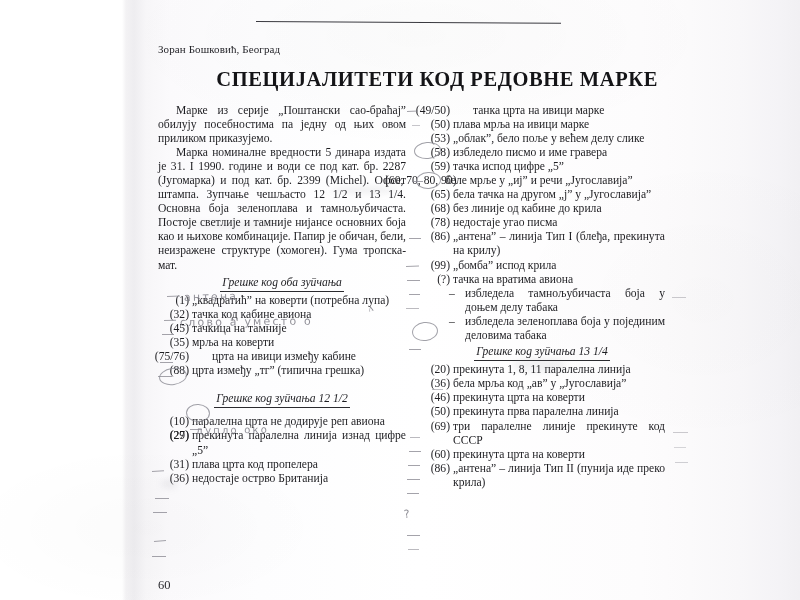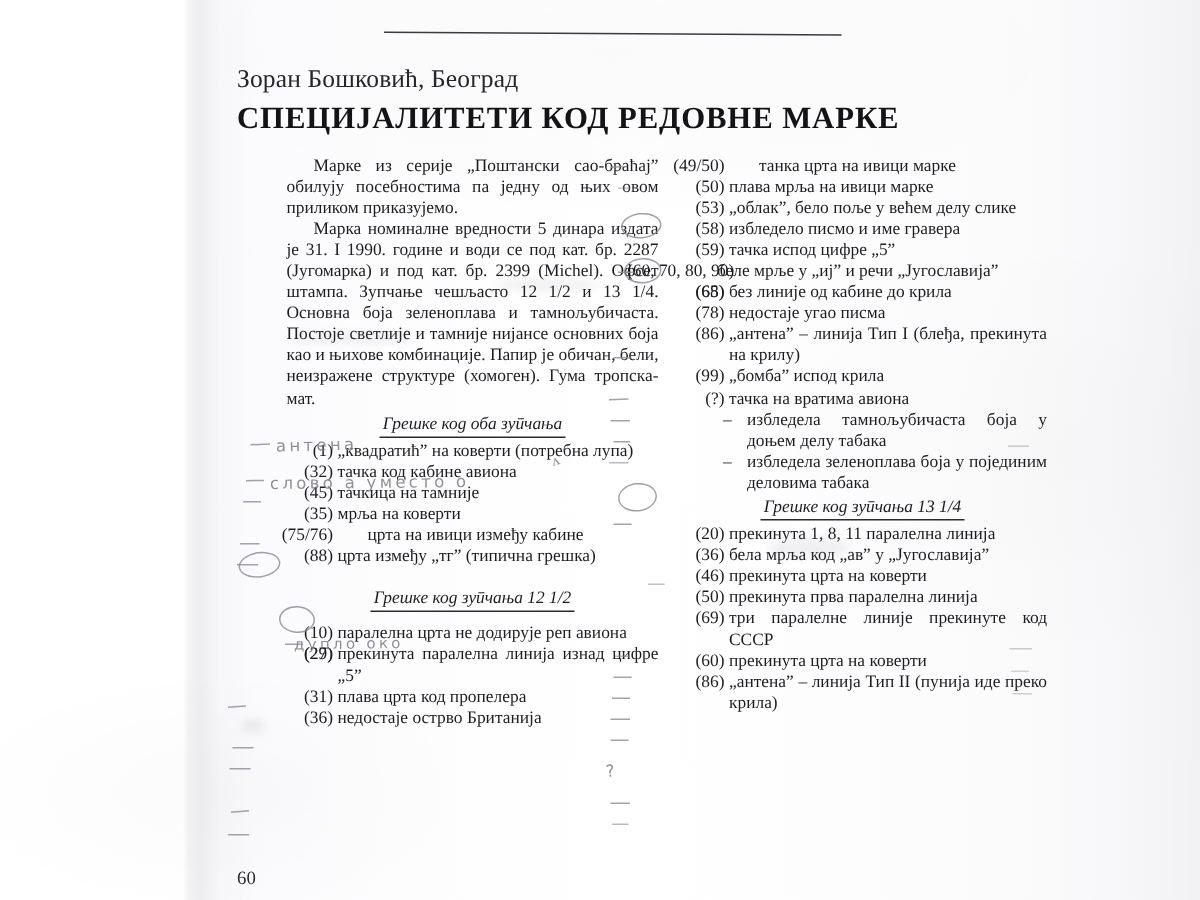--- a/index.html
+++ b/index.html
@@ -58,47 +58,46 @@
     height: 0;
     border-top: 1.6px solid #3a3a40;
     transform: rotate(0.35deg);
     transform-origin: left center;
   }
 
   .byline {
     position: absolute;
     left: 158px;
     top: 43px;
-    font-size: 17px;
+    font-size: 11px;
     letter-spacing: 0.1px;
     color: #26262b;
   }
 
   .doc-title {
     position: absolute;
     left: 158px;
     top: 68px;
     width: 500px;
-    text-align: left;
+    text-align: right;
     font-size: 20.5px;
     font-weight: bold;
     letter-spacing: 0.6px;
     color: #141417;
   }
 
   
   .col {
     position: absolute;
     top: 104px;
     width: 248px;
     font-size: 11.6px;
     line-height: 14.05px;
     text-align: justify;
     color: #1d1d21;
-    margin-left: 33px;
   }
   .col-left  { left: 158px; }
   .col-right { left: 419px; width: 246px; }
 
   p.para {
     margin: 0;
     text-indent: 18px;
     text-align: justify;
     hyphens: manual;
   }
@@ -302,20 +301,21 @@
       <li>
         <span class="num">(59)</span>
         <span>тачка испод цифре „5”</span>
       </li>
       <li class="wide" style="padding-left:26px;">
         <span class="num" style="left:-34px;width:56px;">(60, 70, 80, 90)</span>
         <span>беле мрље у „иј” и речи „Југославија”</span>
       </li>
       <li>
         <span class="num">(65)</span>
+        <span>бела тачка на другом „ј” у „Југославија”</span>
       </li>
       <li>
         <span class="num">(68)</span>
         <span>без линије од кабине до крила</span>
       </li>
       <li>
         <span class="num">(78)</span>
         <span>недостаје угао писма</span>
       </li>
       <li>

